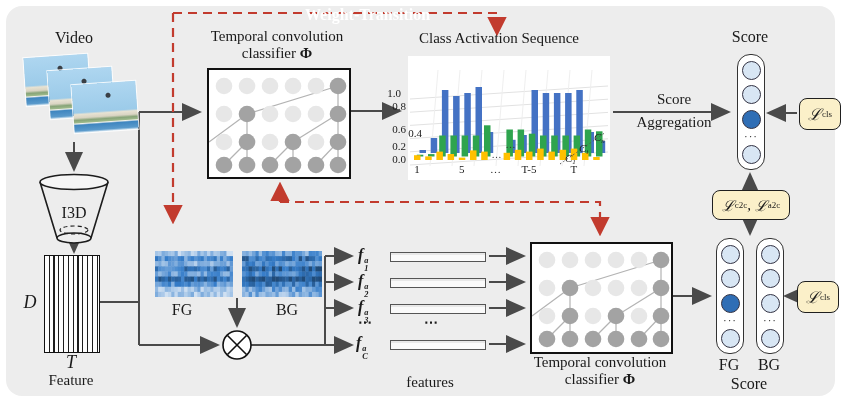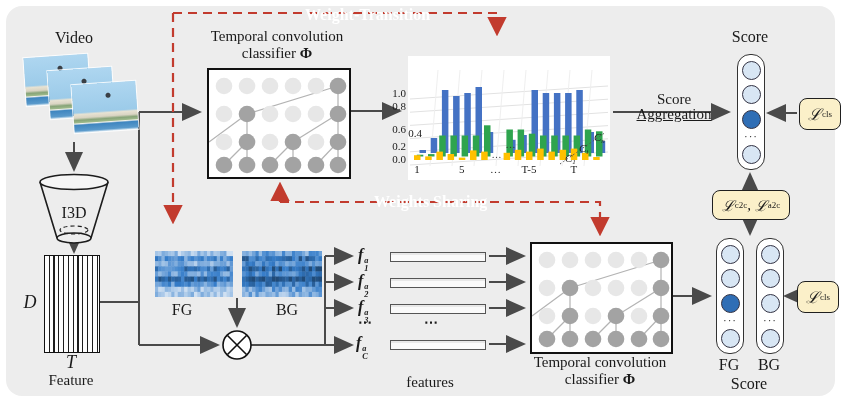--- a/index.html
+++ b/index.html
@@ -159,23 +159,23 @@
         <circle cx="15" cy="95" r="8.3" fill="#a3a3a3"></circle>
         <circle cx="38" cy="95" r="8.3" fill="#a3a3a3"></circle>
         <circle cx="61" cy="95" r="8.3" fill="#a3a3a3"></circle>
         <circle cx="84" cy="95" r="8.3" fill="#a3a3a3"></circle>
         <circle cx="107" cy="95" r="8.3" fill="#a3a3a3"></circle>
         <circle cx="129" cy="95" r="8.3" fill="#a3a3a3"></circle>
       </svg>
   </div>
 
   <div class="redbadge" style="left:297px;top:3px;height:22px;">Weight-Transition</div>
-  <div class="redbadge" style="left:366px;top:190px;height:22px;">Weights Sharing</div>
 
   <div id="cas">
+    <div id="cas-title">Class Activation Sequence</div>
     <svg id="cas-plot" width="202" height="124">
         <rect x="0" y="0" width="202" height="124" fill="#fff"></rect>
         <line x1="2" y1="109" x2="200" y2="96" stroke="#e2e2e2" stroke-width="1"></line>
         <line x1="2" y1="95.8" x2="200" y2="82.8" stroke="#e2e2e2" stroke-width="1"></line>
         <line x1="2" y1="82.6" x2="200" y2="69.6" stroke="#e2e2e2" stroke-width="1"></line>
         <line x1="2" y1="69.4" x2="200" y2="56.400000000000006" stroke="#e2e2e2" stroke-width="1"></line>
         <line x1="2" y1="56.2" x2="200" y2="43.2" stroke="#e2e2e2" stroke-width="1"></line>
         <line x1="2" y1="43" x2="200" y2="30" stroke="#e2e2e2" stroke-width="1"></line>
         <line x1="22" y1="110" x2="30" y2="14" stroke="#efefef" stroke-width="1"></line>
         <line x1="44" y1="110" x2="52" y2="14" stroke="#efefef" stroke-width="1"></line>
@@ -238,31 +238,31 @@
         <text x="9" y="117" font-size="11" text-anchor="middle" font-family="Liberation Serif,serif" fill="#222">1</text>
         <text x="53.8" y="117" font-size="11" text-anchor="middle" font-family="Liberation Serif,serif" fill="#222">5</text>
         <text x="87.39999999999999" y="117" font-size="11" text-anchor="middle" font-family="Liberation Serif,serif" fill="#222">…</text>
         <text x="121" y="117" font-size="11" text-anchor="middle" font-family="Liberation Serif,serif" fill="#222">T-5</text>
         <text x="165.79999999999998" y="117" font-size="11" text-anchor="middle" font-family="Liberation Serif,serif" fill="#222">T</text>
         <line x1="152" y1="108" x2="198" y2="76" stroke="#555" stroke-width="1" stroke-dasharray="1.5 2.5"></line>
         <text x="157" y="106" font-size="11" font-style="italic" font-family="Liberation Serif,serif" fill="#222"><tspan>C</tspan><tspan dy="2" font-size="7">1</tspan></text>
         <text x="171" y="96" font-size="11" font-style="italic" font-family="Liberation Serif,serif" fill="#222"><tspan>C</tspan><tspan dy="2" font-size="7">i</tspan></text>
         <text x="186" y="85" font-size="11" font-style="italic" font-family="Liberation Serif,serif" fill="#222"><tspan>C</tspan><tspan dy="2" font-size="7">n</tspan></text>
       </svg>
-  <div class="ytick" style="left: 0px; top: 57px;">1.0</div>
+  <div class="ytick" style="left: 0px; top: 57px; text-align: center;">1.0</div>
       <div class="ytick" style="left: 0px; top: 70.2px;">0.8</div>
       <div class="ytick" style="left: 0px; top: 93px;">0.6</div>
       <div class="ytick" style="left: 16px; top: 96.6px;">0.4</div>
       <div class="ytick" style="left: 0px; top: 109.8px;">0.2</div>
       <div class="ytick" style="left: 0px; top: 123px;">0.0</div>
     </div>
 
   <div class="aggr" style="left:614px;top:92px;">
     <div>Score</div>
-    <div style="text-decoration:underline;">Aggregation</div>
+    <div style="margin-top:8px;">Aggregation</div>
   </div>
 
   <div class="lbl" style="left:750px;top:28px;font-size:16px;">Score</div>
   <div class="pill" id="pill-top" style="left:737px;top:54px;">
       <div class="pcirc" style="background: rgb(216, 230, 244);"></div>
       <div class="pcirc" style="background: rgb(216, 230, 244);"></div>
       <div class="pcirc" style="background: rgb(47, 110, 181);"></div>
       <div class="pdots">···</div>
       <div class="pcirc" style="background: rgb(216, 230, 244);"></div>
     </div>

